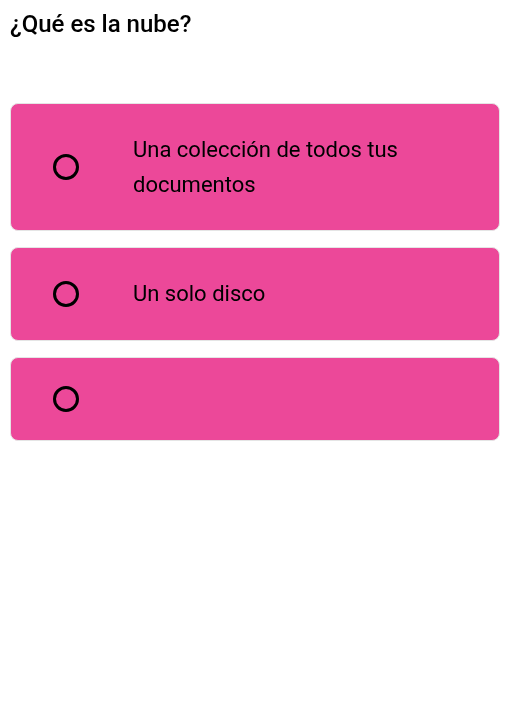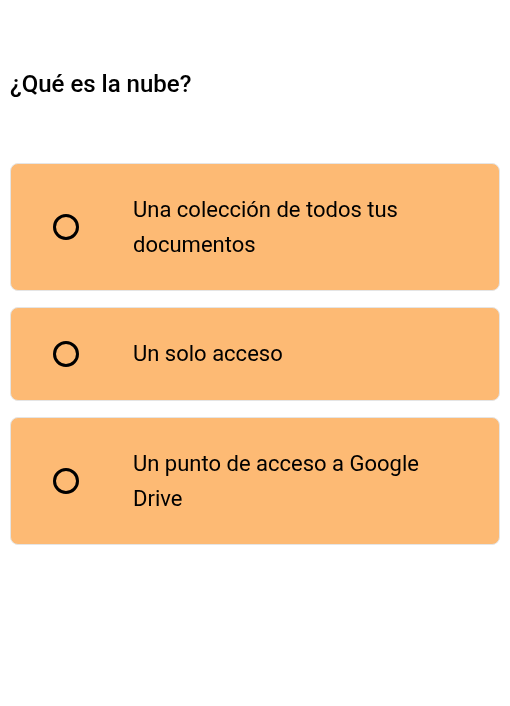--- a/index.html
+++ b/index.html
@@ -12,30 +12,29 @@
       height: 706px;
       font-family: -apple-system, BlinkMacSystemFont, 'Segoe UI', Roboto, sans-serif;
       background: #ffffff;
       padding: 10px;
       overflow: hidden;
     }
     .question {
       font-size: 24px;
       font-weight: 500;
       color: #000000;
-      margin-top: 60px;
       margin-bottom: 65px;
     }
     .options {
       display: flex;
       flex-direction: column;
       gap: 16px;
     }
     .option {
-      background: #fdba74;
+      background: #ec4899;
       border: 1px solid #e5e5e5;
       border-radius: 8px;
       padding: 28px 26px;
       display: flex;
       align-items: center;
       cursor: pointer;
     }
     .radio {
       width: 26px;
       height: 26px;
@@ -57,19 +56,18 @@
 
 <div class="question">¿Qué es la nube?</div>
 
 <div class="options">
   <div class="option">
     <div class="radio"></div>
     <div class="option-text">Una colección de todos tus documentos</div>
   </div>
   <div class="option">
     <div class="radio"></div>
-    <div class="option-text">Un solo acceso</div>
+    <div class="option-text">Un solo disco</div>
   </div>
   <div class="option">
     <div class="radio"></div>
-    <div class="option-text">Un punto de acceso a Google Drive</div>
   </div>
 </div>
 
 </body></html>

